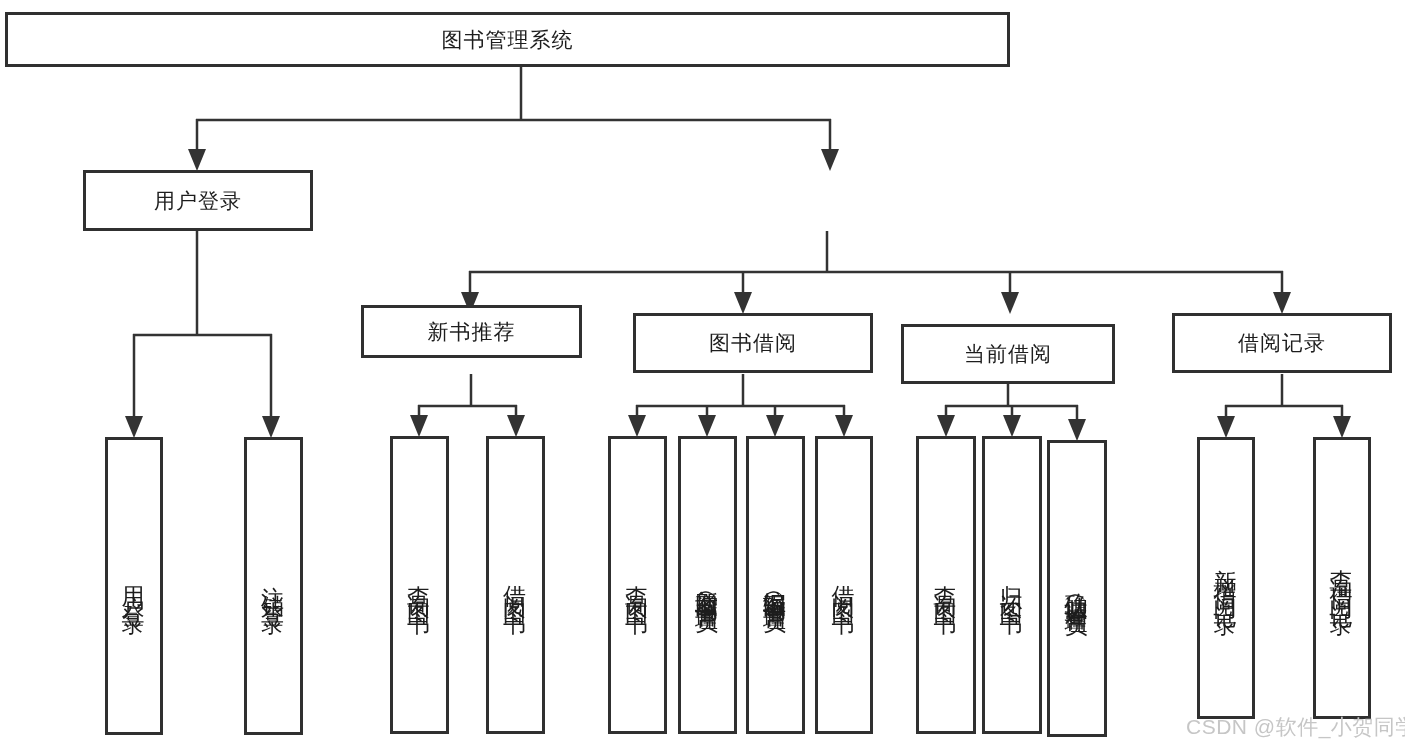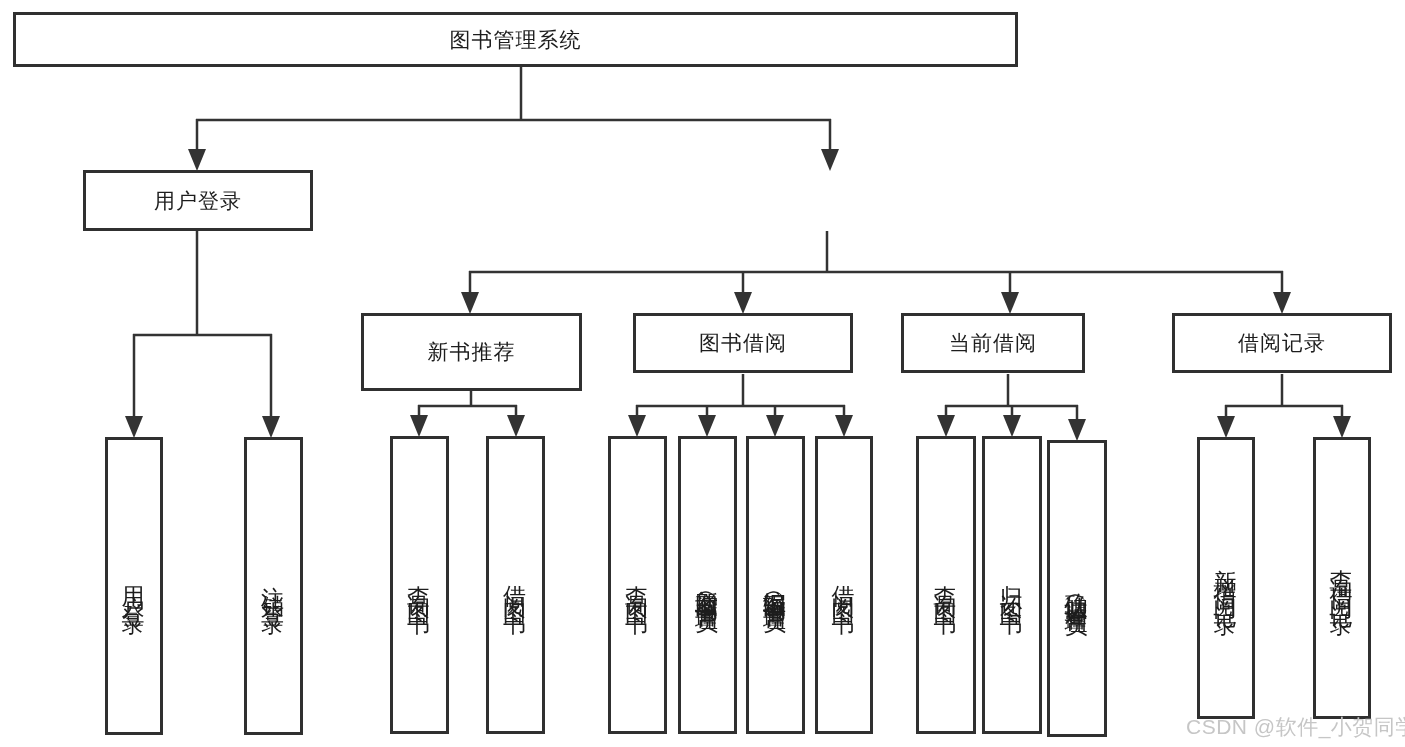--- a/index.html
+++ b/index.html
@@ -103,35 +103,35 @@
     <polygon points="1068,419 1086,419 1077,441" stroke="none"></polygon>
 
     <line x1="1282" y1="374" x2="1282" y2="406"></line>
     <line x1="1225" y1="406" x2="1343" y2="406"></line>
     <line x1="1226" y1="405" x2="1226" y2="420"></line>
     <line x1="1342" y1="405" x2="1342" y2="420"></line>
     <polygon points="1217,416 1235,416 1226,438" stroke="none"></polygon>
     <polygon points="1333,416 1351,416 1342,438" stroke="none"></polygon>
   </svg>
 
-  <div class="node h" style="left:13px;top:12px;width:1005px;height:55px">
+  <div class="node h" style="left:5px;top:12px;width:1005px;height:55px">
     <span>图书管理系统</span>
   </div>
 
   <div class="node h" style="left:83px;top:170px;width:230px;height:61px">
     <span>用户登录</span>
   </div>
 
-  <div class="node h" style="left:361px;top:313px;width:221px;height:78px">
+  <div class="node h" style="left:361px;top:305px;width:221px;height:53px">
     <span>新书推荐</span>
   </div>
-  <div class="node h" style="left:633px;top:313px;width:220px;height:60px">
+  <div class="node h" style="left:633px;top:313px;width:240px;height:60px">
     <span>图书借阅</span>
   </div>
-  <div class="node h" style="left:901px;top:313px;width:184px;height:60px">
+  <div class="node h" style="left:901px;top:324px;width:214px;height:60px">
     <span>当前借阅</span>
   </div>
   <div class="node h" style="left:1172px;top:313px;width:220px;height:60px">
     <span>借阅记录</span>
   </div>
 
   <div class="node v" style="left:105px;top:437px;width:58px;height:298px">
     <span>用户登录</span>
   </div>
   <div class="node v" style="left:244px;top:437px;width:59px;height:298px">

